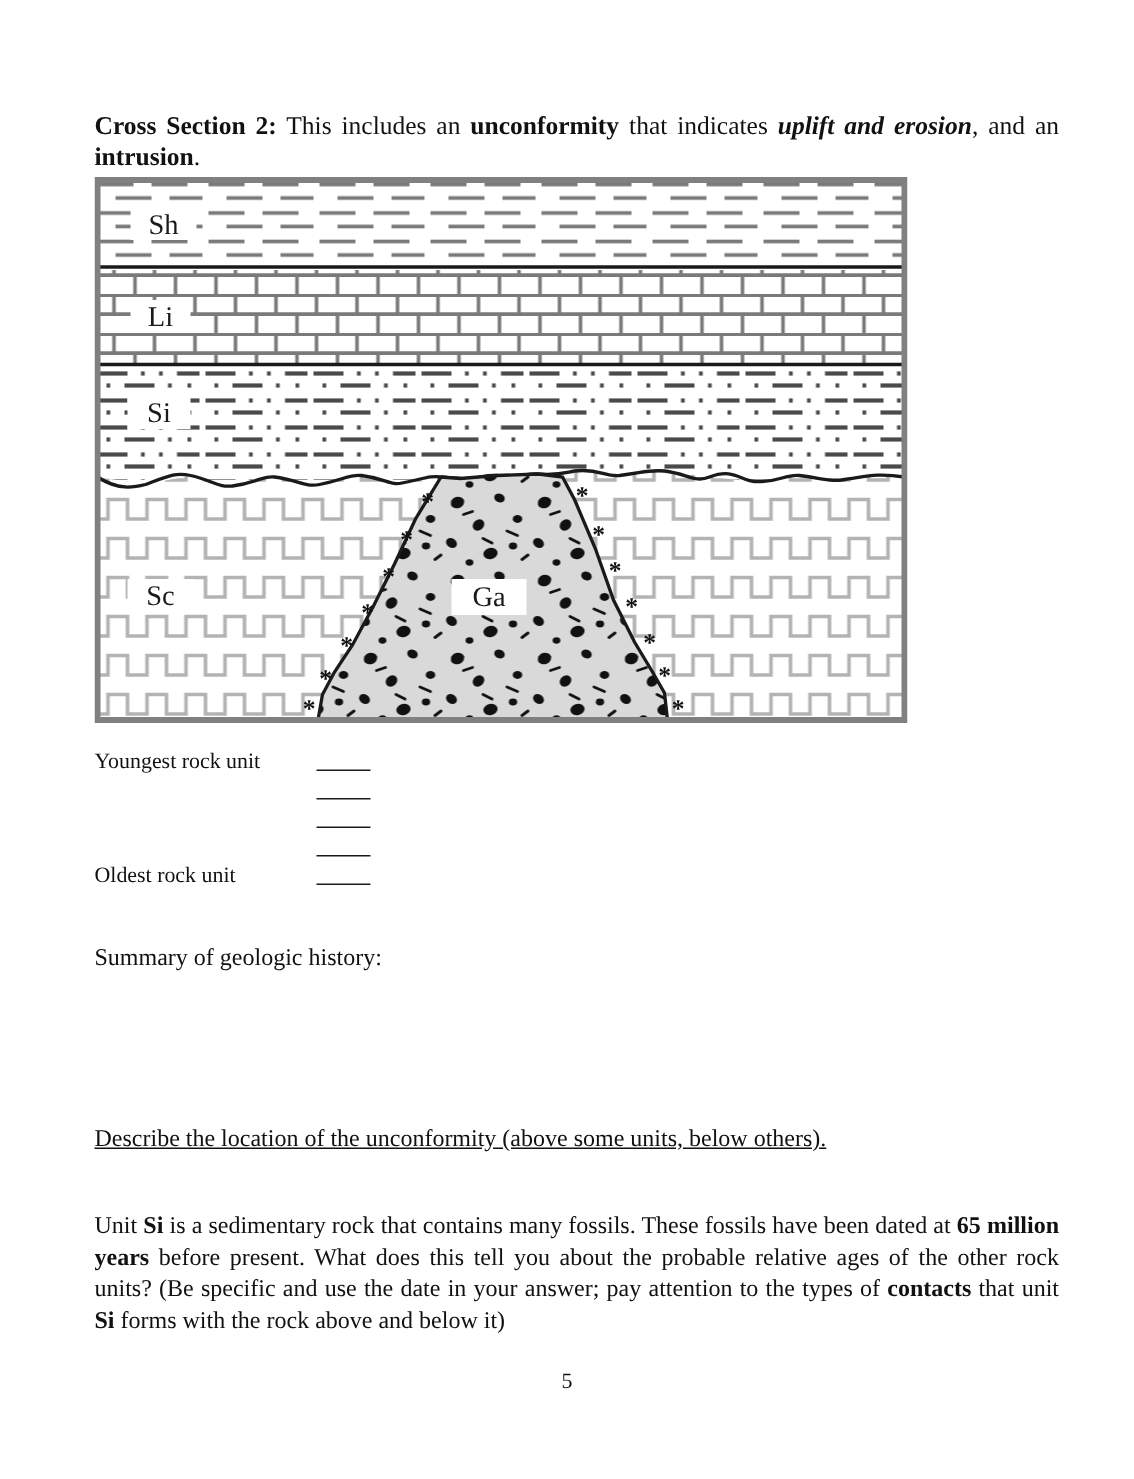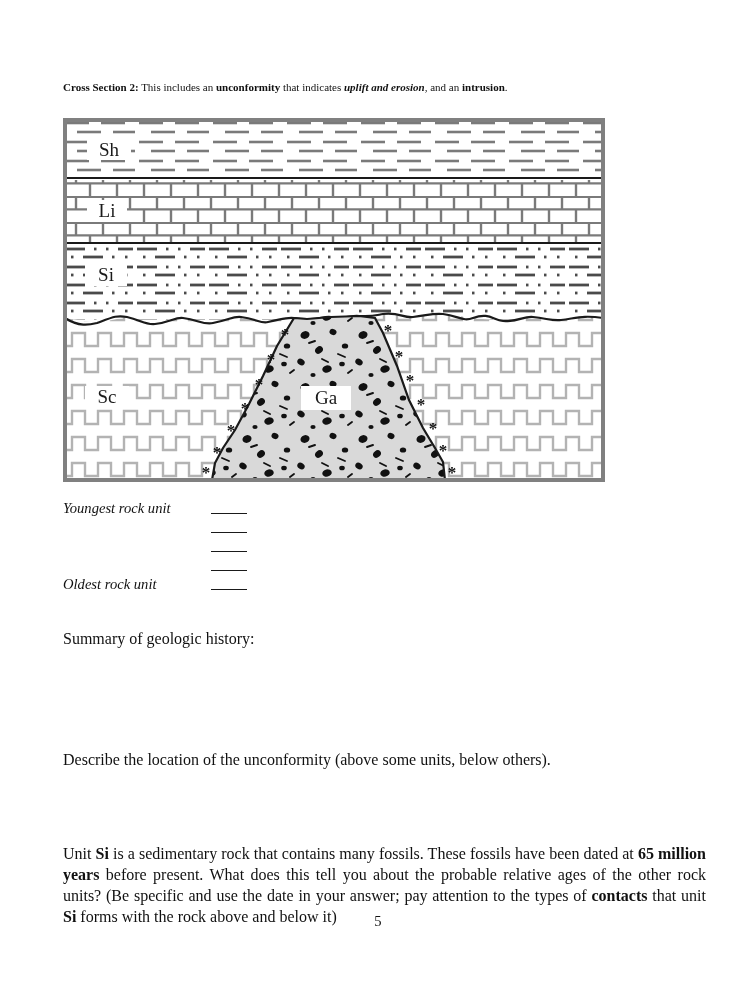--- a/index.html
+++ b/index.html
@@ -17,23 +17,23 @@
   }
   .page {
     position: absolute;
     inset: 0;
   }
 
   
   #intro {
     position: absolute;
     left: 63px;
-    top: 66px;
+    top: 56px;
     width: 643px;
-    font-size: 11px;
+    font-size: 17px;
     line-height: 21px;
     text-align: justify;
   }
   #intro .b { font-weight: bold; }
   #intro .bi { font-weight: bold; font-style: italic; }
 
   
   #figure {
     position: absolute;
     left: 63px;
@@ -43,21 +43,20 @@
   }
   #figure svg { display: block; }
 
   
   #answers {
     position: absolute;
     left: 63px;
     top: 500px;
     width: 260px;
     height: 95px;
-    font-style: italic;
   }
   .ans-row {
     position: absolute;
     left: 0;
     width: 260px;
     height: 19px;
   }
   .ans-label {
     position: absolute;
     left: 0;
@@ -74,23 +73,23 @@
   }
 
   
   .prompt {
     position: absolute;
     left: 63px;
     font-size: 16px;
     line-height: 21px;
   }
   #prompt-summary { top: 612px; width: 500px; }
-  #prompt-unconformity { top: 733px; width: 620px; }
+  #prompt-unconformity { top: 733px; width: 620px; text-decoration: underline; }
   #prompt-si {
-    top: 827px;
+    top: 791px;
     width: 643px;
     text-align: justify;
   }
   #prompt-si .b { font-weight: bold; }
 
   
   #page-number {
     position: absolute;
     left: 0;
     top: 913px;

